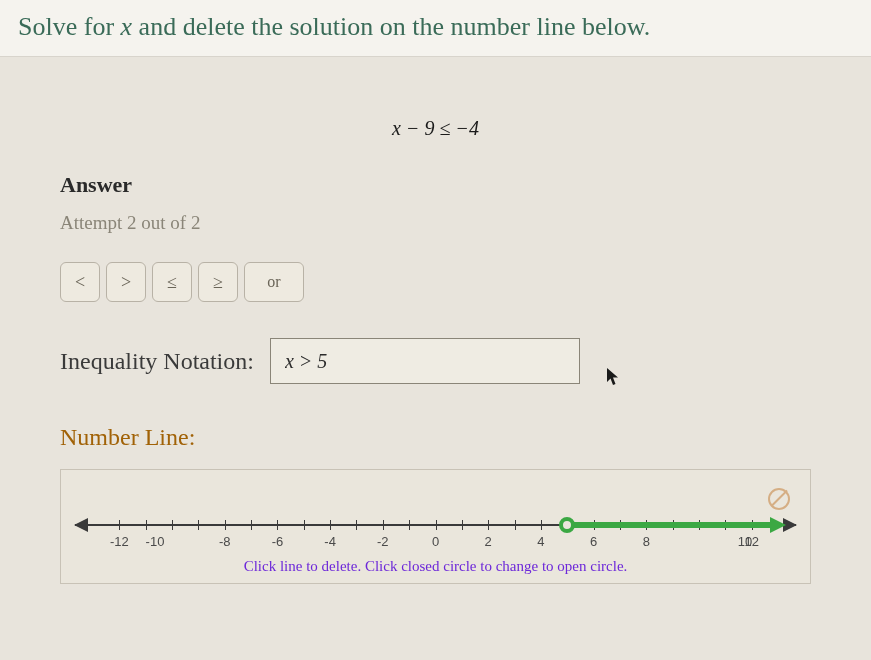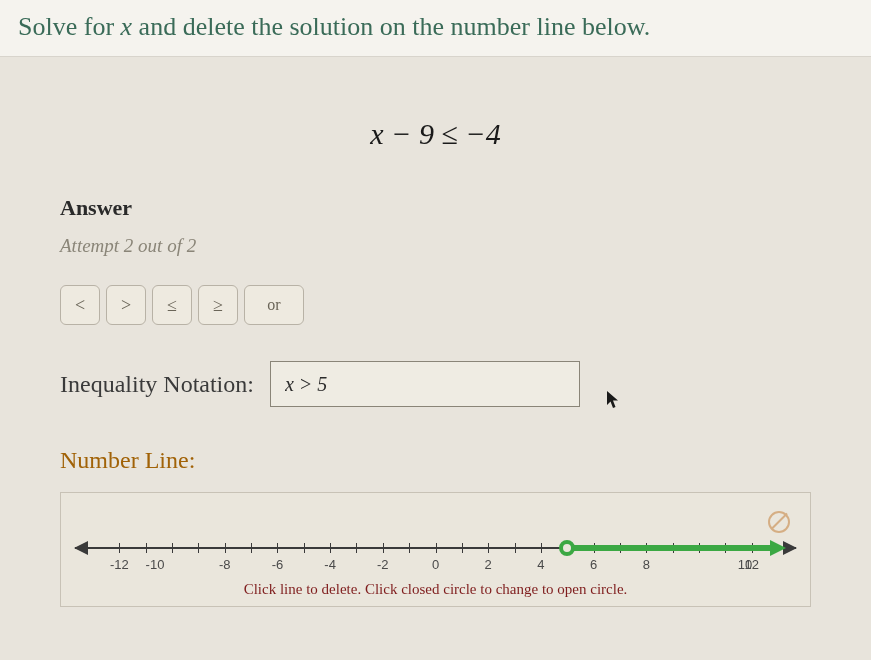--- a/index.html
+++ b/index.html
@@ -20,42 +20,41 @@
       color: #3a6b58;
       font-family: Georgia, serif;
     }
     .prompt .x { font-style: italic; }
     .content {
       padding: 30px 60px 0 60px;
       background: #e8e4dc;
     }
     .equation {
       text-align: center;
-      font-size: 30px;
+      font-size: 20px;
       color: #1a1a1a;
       font-family: 'Times New Roman', serif;
-      margin: 30px 0 44px;
+      margin: 30px 0 32px;
       font-style: italic;
     }
     .answer-row {
       display: flex;
       align-items: baseline;
       gap: 14px;
       margin-bottom: 28px;
       flex-direction: column;
     }
     .answer-label {
       font-size: 22px;
       font-weight: bold;
       color: #2a2a2a;
     }
     .attempt {
       font-size: 19px;
       color: #8a8578;
-      font-style: italic;
     }
     .op-row {
       display: flex;
       gap: 6px;
       margin-bottom: 36px;
     }
     .op-btn {
       width: 40px;
       height: 40px;
       border: 1px solid #b8b2a6;
@@ -179,21 +178,21 @@
       content: '';
       position: absolute;
       left: 50%; top: -2px;
       width: 2px; height: 22px;
       background: #c88a4a;
       transform: rotate(45deg) translateX(-1px);
     }
     .nl-hint {
       text-align: center;
       font-size: 15px;
-      color: #7f1d1d;
+      color: #6d28d9;
       margin-top: 4px;
     }
   </style>
 </head>
 <body>
 
 <div class="header">
   <div class="prompt">
     <span>Solve for </span><span class="x">x</span><span> and delete the solution on the number line below.</span>
   </div>

